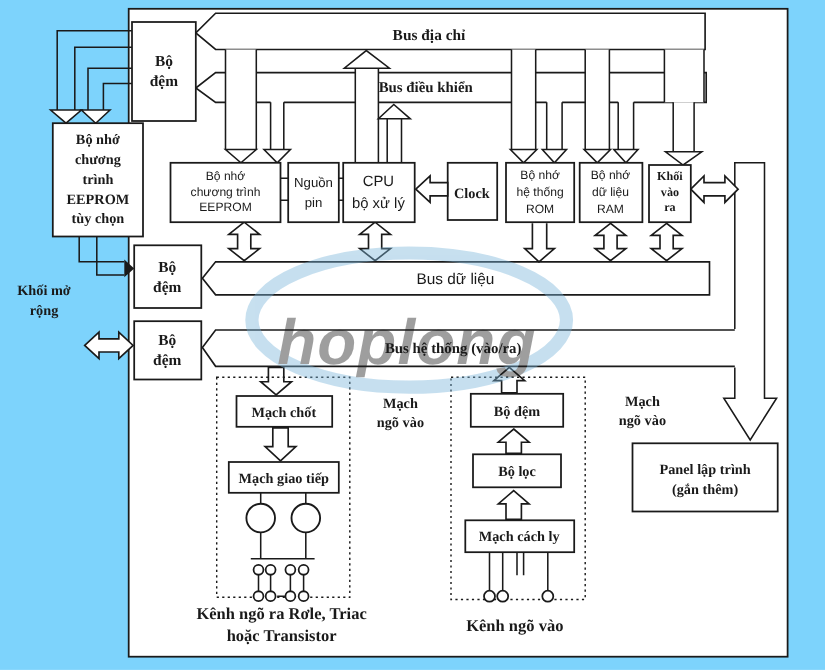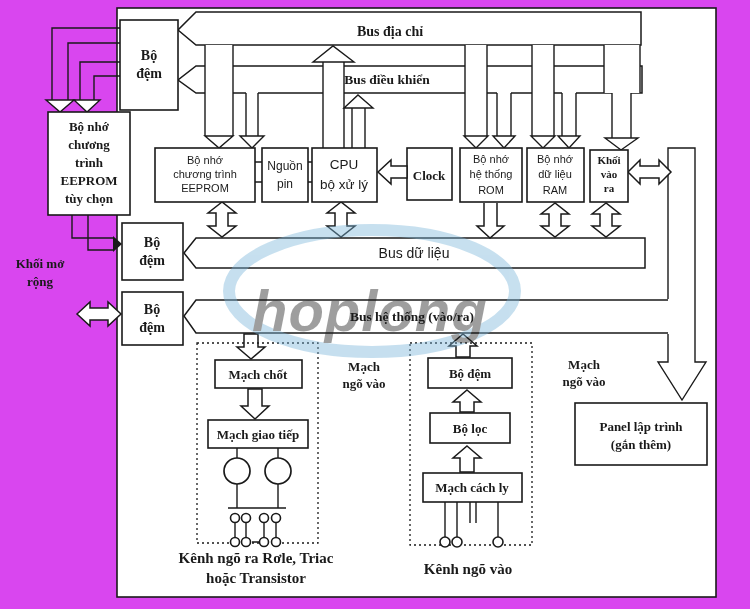--- a/index.html
+++ b/index.html
@@ -1,16 +1,16 @@
 <!DOCTYPE html>
 <html><head>
 <meta charset="utf-8">
 <style>
   html,body{margin:0;padding:0;background:#ffffff;}
-  .stage{width:750px;height:609px;position:relative;background:#d946ef;}
+  .stage{width:750px;height:609px;position:relative;background:#7dd3fc;}
   svg{display:block;}
   text{fill:#1a1a1a;}
   .fserif{font-family:"Liberation Serif", serif;font-weight:bold;}
   .fsans{font-family:"Liberation Sans", sans-serif;}
   .box{fill:#ffffff;stroke:#1a1a1a;stroke-width:1.6;}
   .bar{fill:#ffffff;stroke:#1a1a1a;stroke-width:1.5;}
   .chfill{fill:#ffffff;stroke:none;}
   .wall{stroke:#1a1a1a;stroke-width:1.4;fill:none;}
   .head{fill:#ffffff;stroke:#1a1a1a;stroke-width:1.4;}
   .arrow{fill:#ffffff;stroke:#1a1a1a;stroke-width:1.5;stroke-linejoin:miter;}

